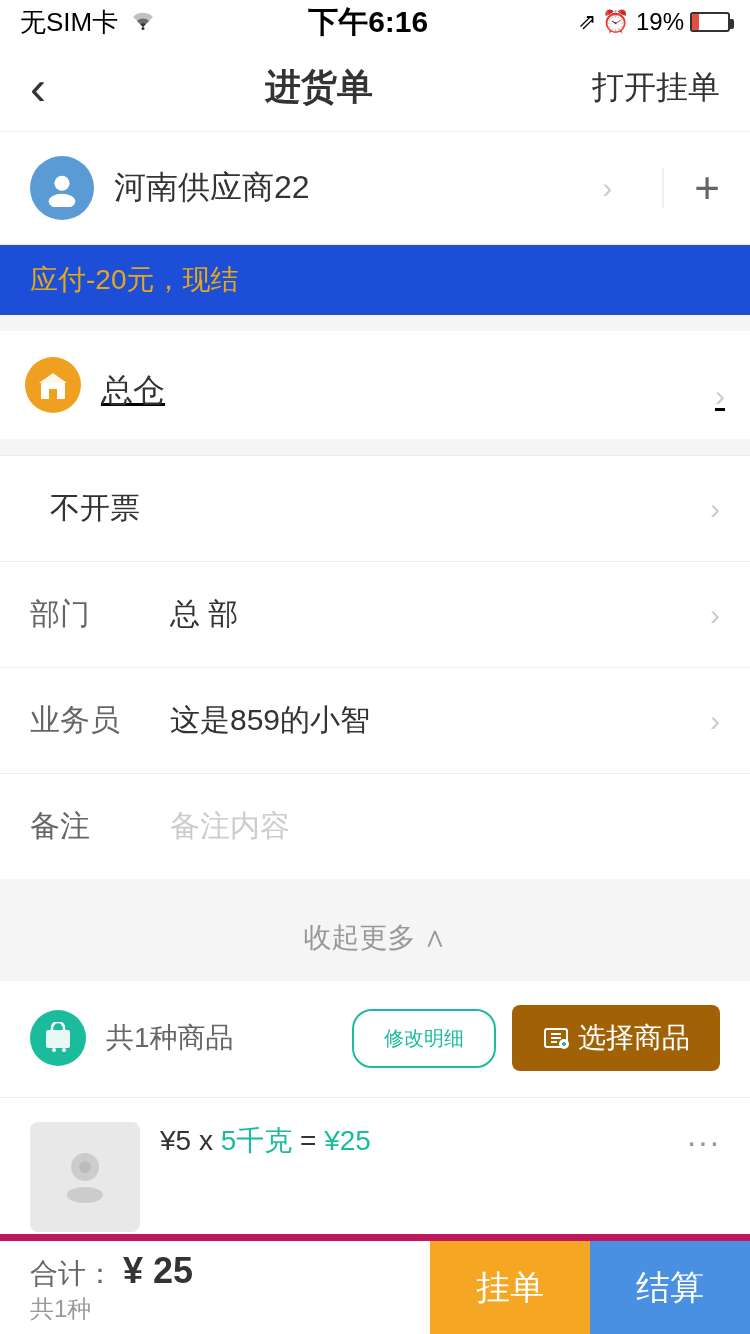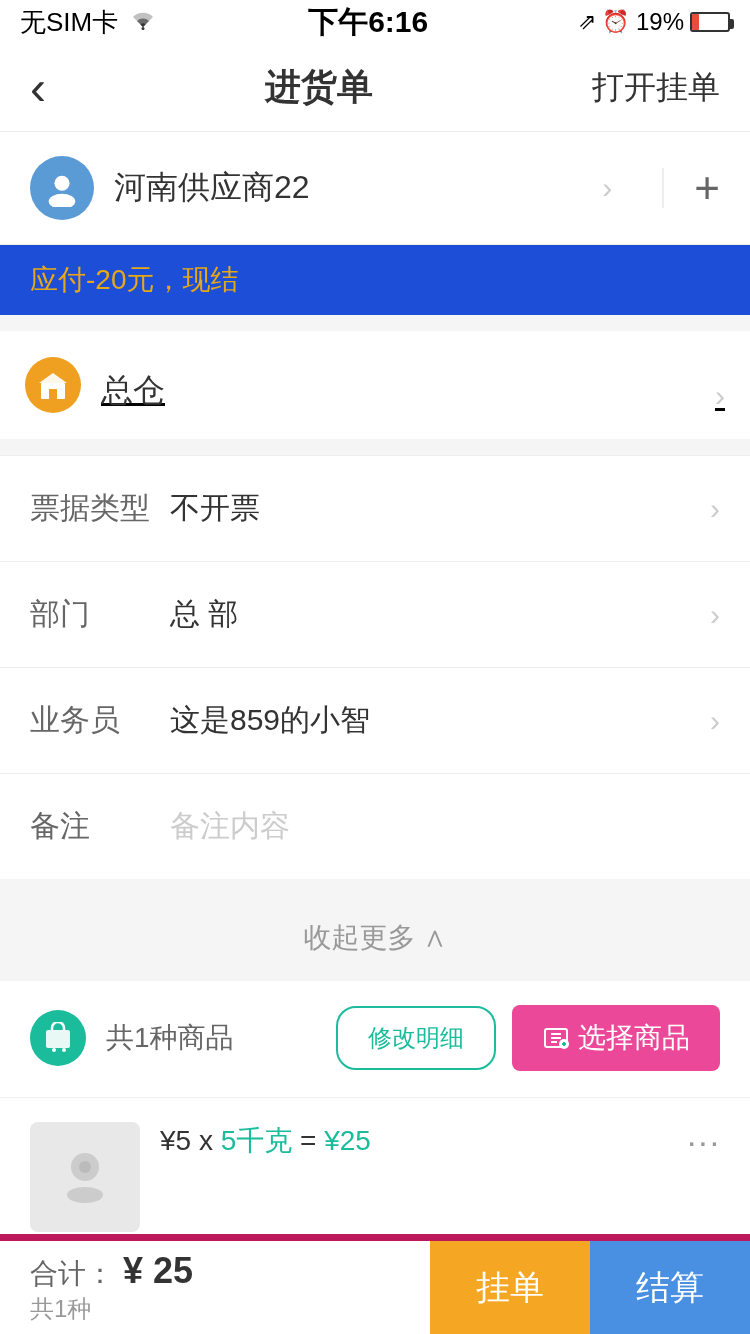--- a/index.html
+++ b/index.html
@@ -208,26 +208,26 @@
       flex: 1;
       font-size: 28px;
       color: #666;
     }
     .btn-outline {
       border: 2px solid #1abc9c;
       color: #1abc9c;
       background: #fff;
       padding: 14px 30px;
       border-radius: 20px;
-      font-size: 24px;
+      font-size: 20px;
       cursor: pointer;
       margin-right: 16px;
     }
     .btn-primary {
-      background: #ec4899;
+      background: #a16207;
       color: #fff;
       border: none;
       padding: 14px 30px;
       border-radius: 8px;
       font-size: 28px;
       cursor: pointer;
       display: flex;
       align-items: center;
       gap: 8px;
     }
@@ -367,21 +367,20 @@
           <rect x="12" y="20" width="8" height="10" fill="#f0a020"></rect>
         </svg>
       </div>
       <span class="warehouse-name">总仓</span>
       <span class="row-chevron">›</span>
     </div>
   </div>
 
   <div class="card">
     <div class="form-row">
-      <span class="form-label">票据类型</span>
       <span class="form-value">不开票</span>
       <span class="row-chevron">›</span>
     </div>
     <div class="form-row">
       <span class="form-label">部门</span>
       <span class="form-value">总 部</span>
       <span class="row-chevron">›</span>
     </div>
     <div class="form-row">
       <span class="form-label">业务员</span>

